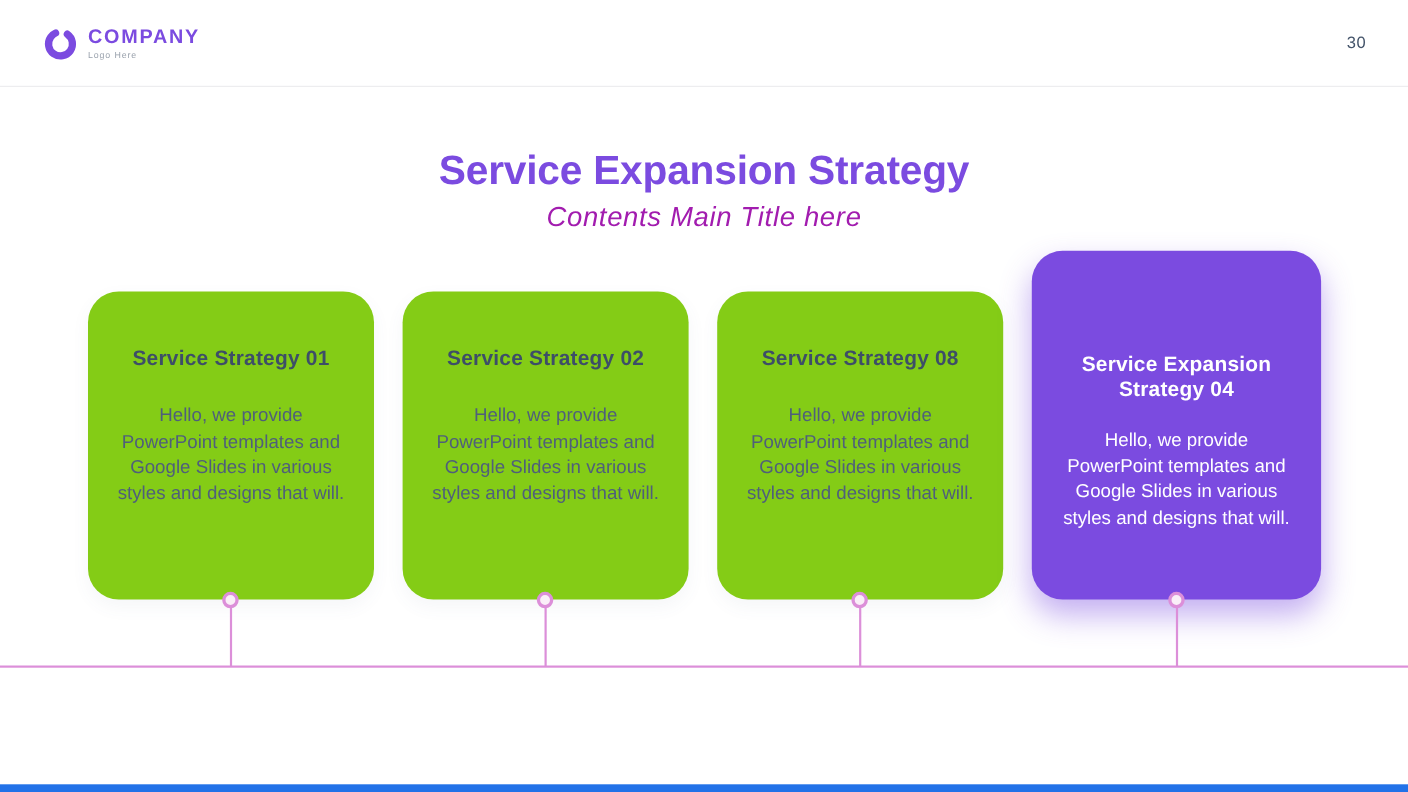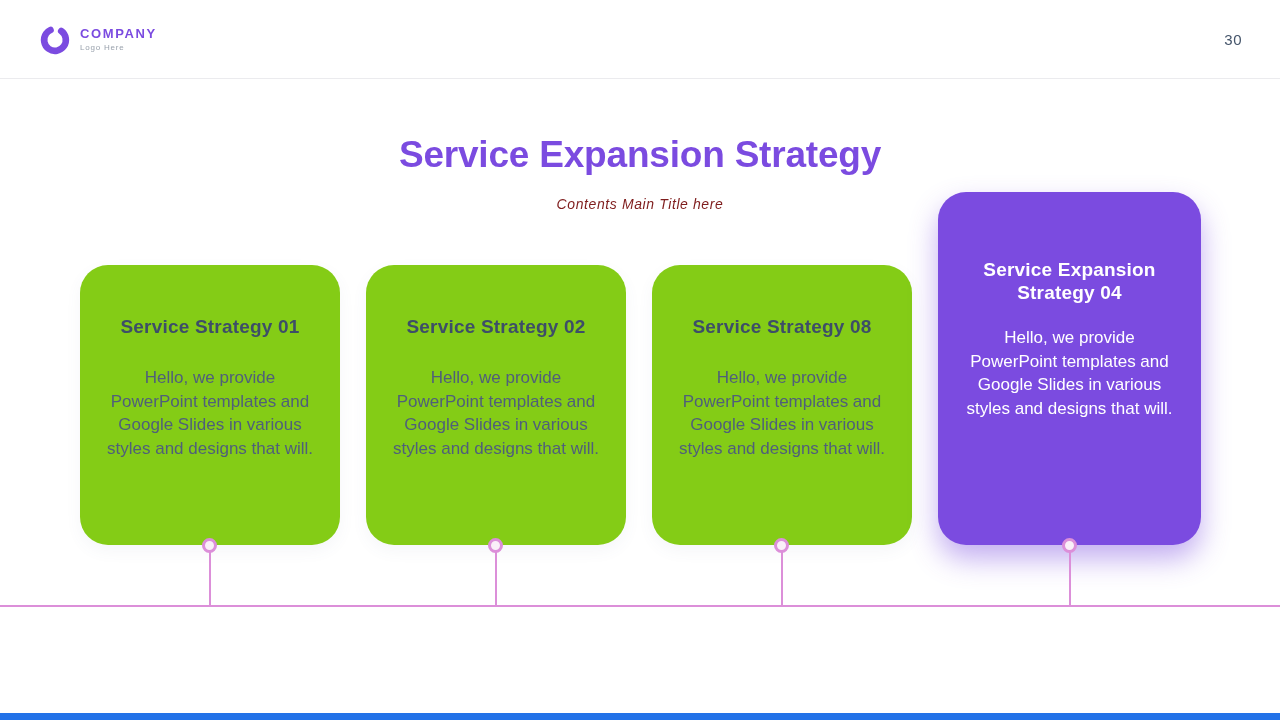--- a/index.html
+++ b/index.html
@@ -18,63 +18,63 @@
     position: absolute; top: 0; left: 0; right: 0;
     height: 79px;
     background: #ffffff;
     border-bottom: 1px solid #ebebee;
     display: flex; align-items: center;
     padding: 0 38px;
   }
   .logo-group { display: flex; align-items: center; gap: 8px; }
   .logo-icon { width: 34px; height: 36px; display: block; }
   .logo-text .logo-name {
-    color: #7b4be0; font-weight: 700; font-size: 13px;
+    color: #7b4be0; font-weight: 700; font-size: 18px;
     letter-spacing: 1.6px;
   }
   .logo-text .logo-tagline {
     color: #9aa2ad; font-size: 8px; letter-spacing: 0.8px; margin-top: 2px;
   }
   .page-number {
     margin-left: auto;
     color: #44546a; font-size: 15px; font-weight: 500; letter-spacing: 0.5px;
   }
 
   
   .title-block {
     position: absolute; top: 134px; left: 0; width: 100%;
     text-align: center;
   }
   .main-title {
     color: #7b4be0; font-size: 37px; font-weight: 700; letter-spacing: -0.2px;
   }
   .sub-title {
-    margin-top: 20px;
-    color: #7f1d1d; font-size: 14px; font-style: italic; font-weight: 500;
+    margin-top: 7px;
+    color: #a21caf; font-size: 25px; font-style: italic; font-weight: 500;
     letter-spacing: 0.6px;
   }
 
   
   .cards-row {
     position: absolute; left: 80px; top: 228px; height: 317px;
     display: flex; align-items: flex-end; gap: 26px;
   }
   .card-wrap { position: relative; }
   .card {
     width: 260px; height: 280px;
     background: #84cc16;
     border-radius: 28px;
     padding: 50px 25px 0 25px;
     text-align: center;
     box-shadow: 0 6px 16px rgba(90, 100, 130, 0.06);
   }
   .card.purple {
-    width: 263px; height: 353px;
+    width: 263px; height: 317px;
     background: #7b4be0;
-    padding-top: 66px;
+    padding-top: 92px;
     box-shadow: 0 14px 28px rgba(123, 75, 224, 0.45);
   }
   .card-title {
     color: #3d4e68; font-size: 19px; font-weight: 700; letter-spacing: 0.2px;
     line-height: 23px;
   }
   .card.purple .card-title { color: #ffffff; }
   .card-body {
     margin-top: 28px;
     color: #4f5f7b; font-size: 17px; line-height: 23.5px;

